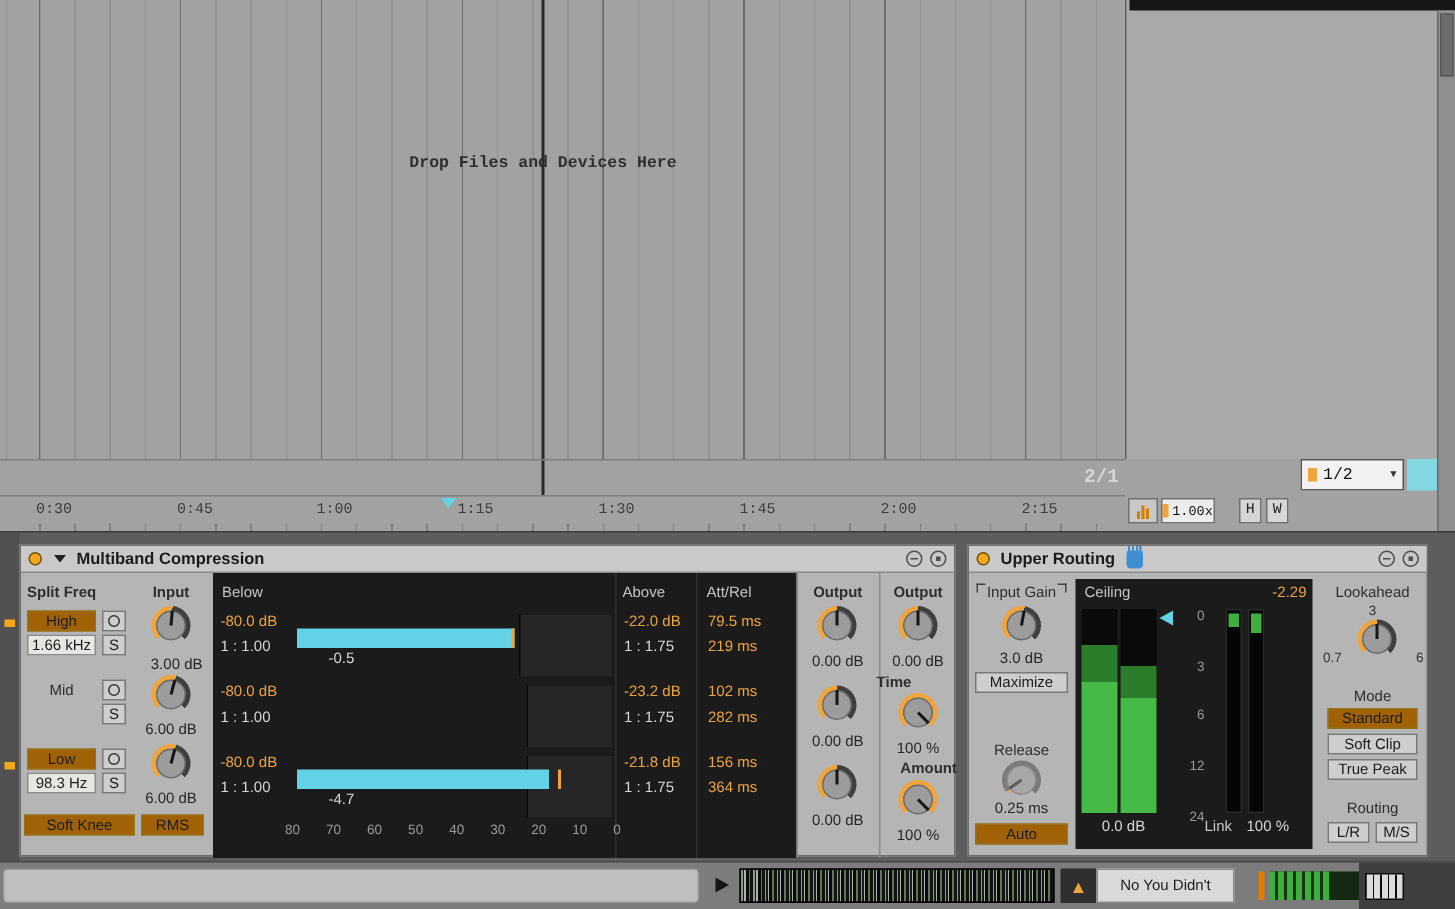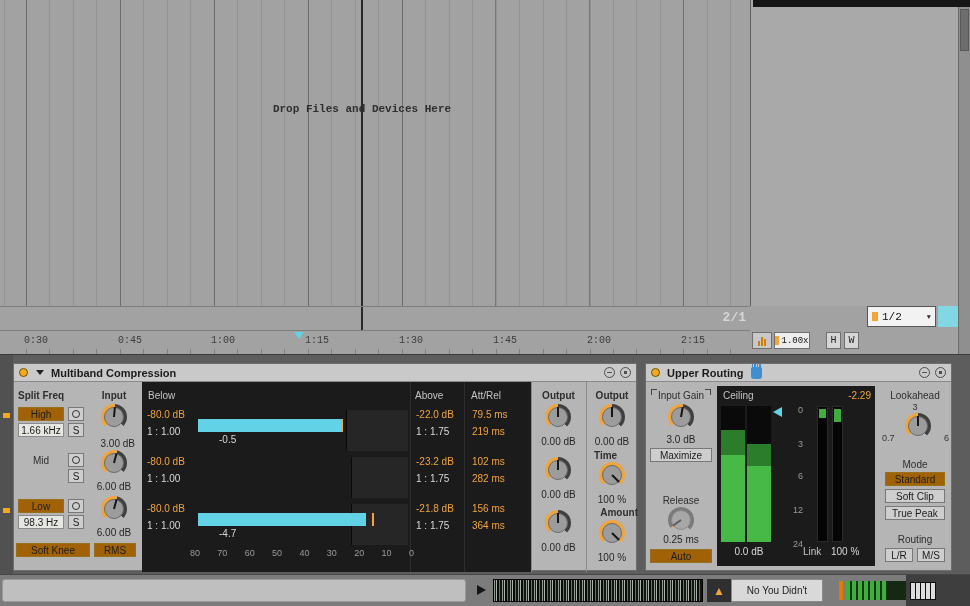--- a/index.html
+++ b/index.html
@@ -333,21 +333,21 @@
         </div>
       <span class="val" style="left:517px;top:178px;width:55px;text-align:center">0.00 dB</span>
 
       <i class="vline" style="left:572px"></i>
       <span class="seclbl" style="left:572px;top:26px;width:52px;text-align:center">Output</span>
       <div class="knob" style="left:585px;top:40px;background:conic-gradient(from 225deg,#f0a43c 0 135deg,#3f3f3f 135deg 270deg,rgba(0,0,0,0) 270deg)">
           <i class="cap"></i>
           <i class="needle" style="transform:rotate(0deg)"></i>
         </div>
       <span class="val" style="left:572px;top:72px;width:52px;text-align:center">0.00 dB</span>
-      <span class="seclbl" style="left:580px;top:86px;width:52px;">Time</span>
+      <span class="seclbl" style="left:556px;top:86px;width:52px;text-align:center">Time</span>
       <div class="knob" style="left:585px;top:98px;background:conic-gradient(from 225deg,#f0a43c 0 270deg,rgba(0,0,0,0) 270deg)">
           <i class="cap"></i>
           <i class="needle" style="transform:rotate(135deg)"></i>
         </div>
       <span class="val" style="left:572px;top:130px;width:52px;text-align:center">100 %</span>
       <span class="seclbl" style="left:572px;top:143px;width:52px;text-align:right">Amount</span>
       <div class="knob" style="left:585px;top:156px;background:conic-gradient(from 225deg,#f0a43c 0 270deg,rgba(0,0,0,0) 270deg)">
           <i class="cap"></i>
           <i class="needle" style="transform:rotate(135deg)"></i>
         </div>

